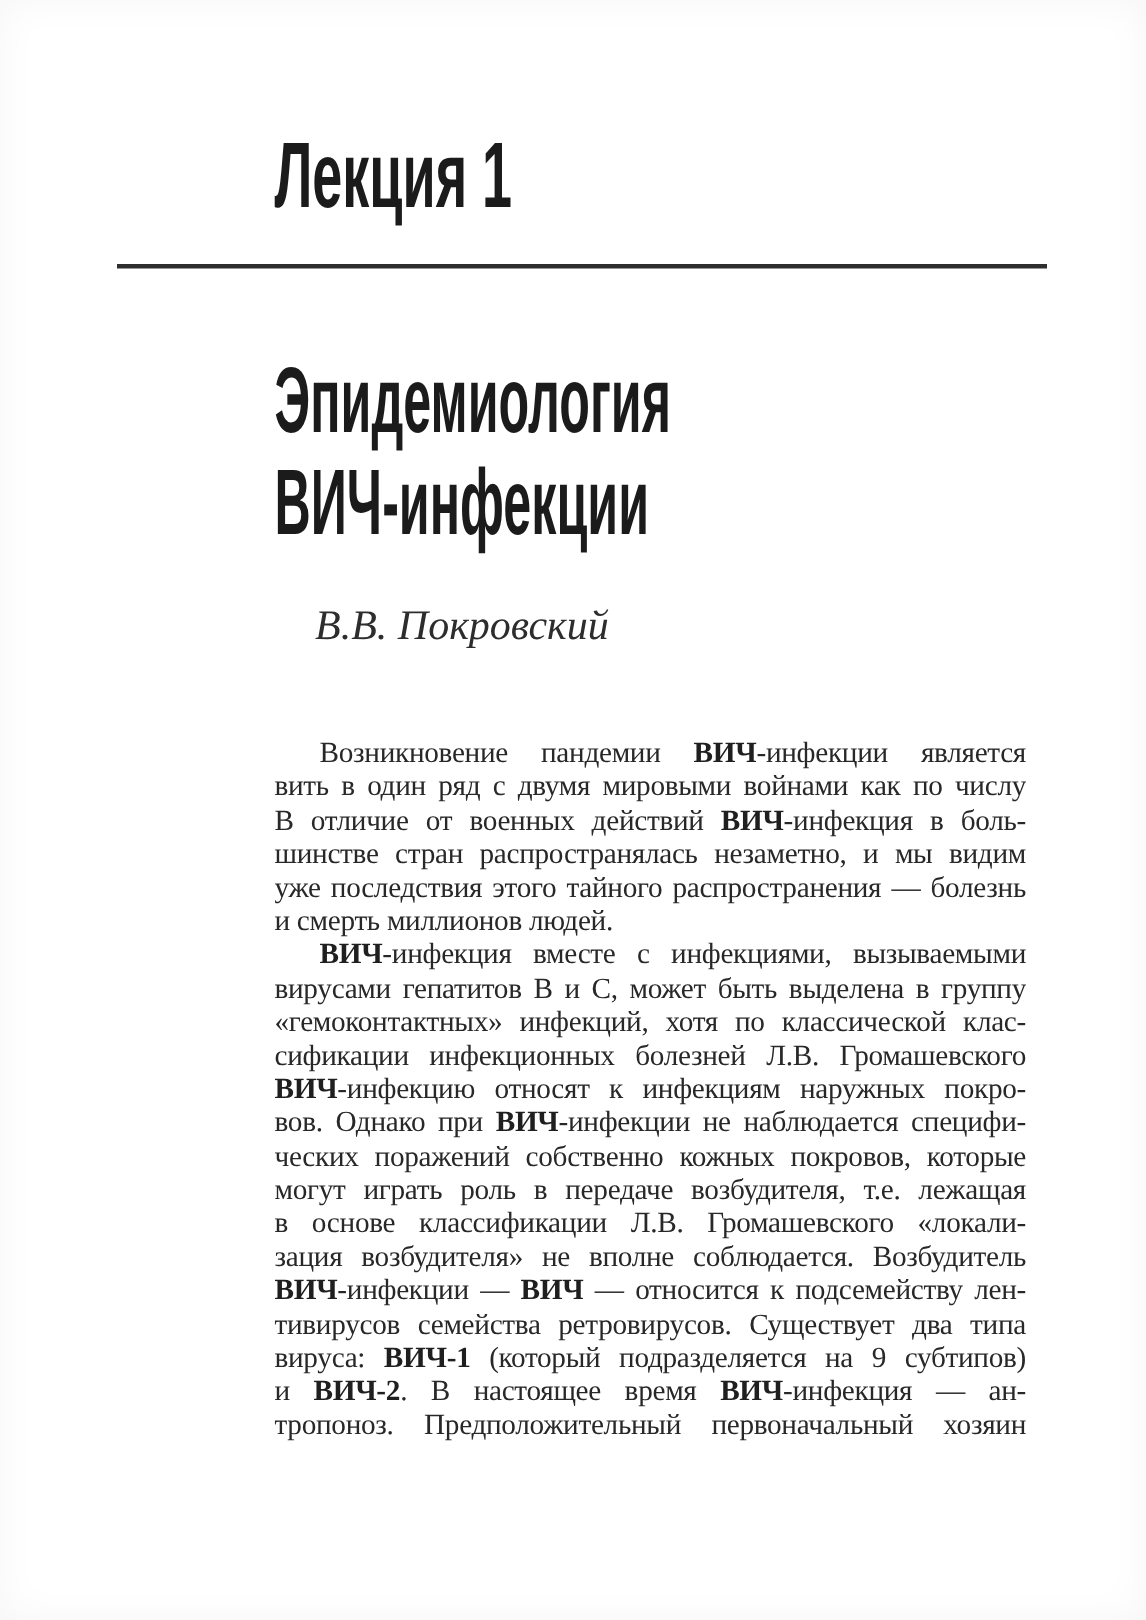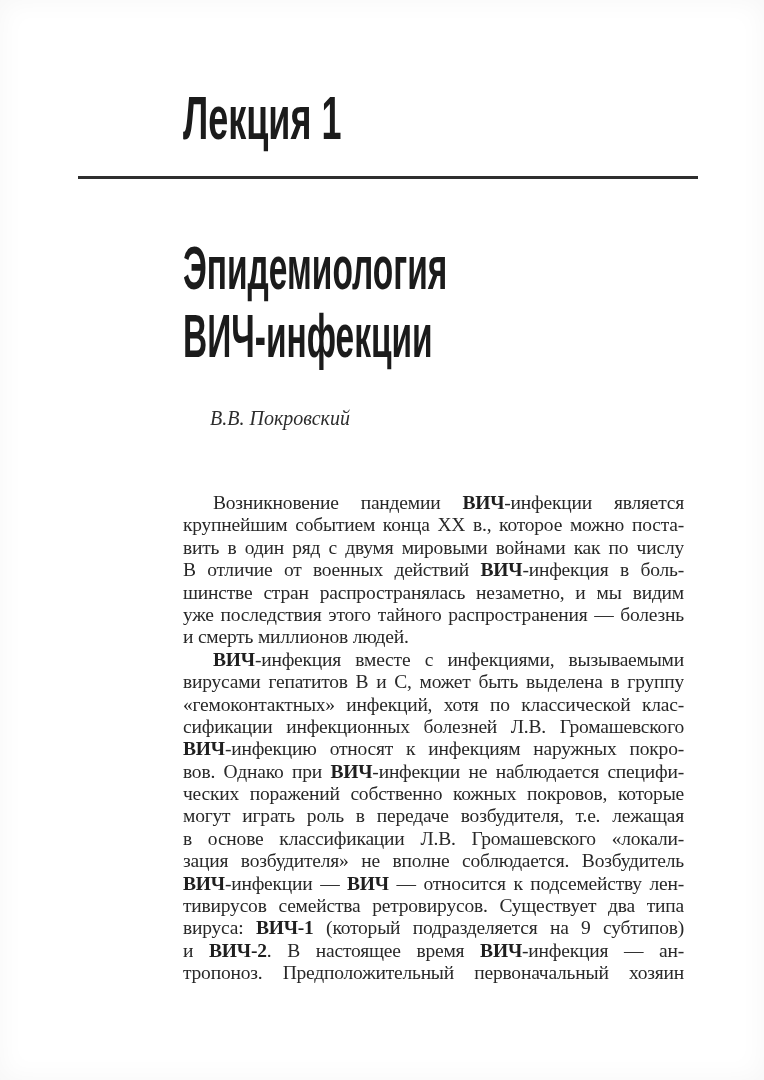--- a/index.html
+++ b/index.html
@@ -45,21 +45,21 @@
     transform: scaleX(0.54);
     transform-origin: 0 0;
     white-space: nowrap;
   }
   .author-line {
     position: absolute;
     left: 210px;
     top: 404px;
     font-family: "Liberation Serif", serif;
     font-style: italic;
-    font-size: 20px;
+    font-size: 28px;
     line-height: 28px;
     color: #2d2d2d;
     white-space: nowrap;
     text-align: center;
   }
   .body-text {
     position: absolute;
     left: 183px;
     top: 492px;
     width: 501px;
@@ -92,21 +92,20 @@
 
   <div class="chapter-title">
     <div>Эпидемиология</div>
     <div>ВИЧ-инфекции</div>
   </div>
 
   <div class="author-line">В.В. Покровский</div>
 
   <div class="body-text">
       <div class="line indent"><span>Возникновение пандемии </span><b>ВИЧ</b><span>-инфекции является</span></div>
-      <div class="line"><span>крупнейшим событием конца XX в., которое можно поста-</span></div>
       <div class="line"><span>вить в один ряд с двумя мировыми войнами как по числу</span></div>
       <div class="line"><span>В отличие от военных действий </span><b>ВИЧ</b><span>-инфекция в боль-</span></div>
       <div class="line"><span>шинстве стран распространялась незаметно, и мы видим</span></div>
       <div class="line"><span>уже последствия этого тайного распространения — болезнь</span></div>
       <div class="line flush"><span>и смерть миллионов людей.</span></div>
       <div class="line indent"><b>ВИЧ</b><span>-инфекция вместе с инфекциями, вызываемыми</span></div>
       <div class="line"><span>вирусами гепатитов B и C, может быть выделена в группу</span></div>
       <div class="line"><span>«гемоконтактных» инфекций, хотя по классической клас-</span></div>
       <div class="line"><span>сификации инфекционных болезней Л.В. Громашевского</span></div>
       <div class="line"><b>ВИЧ</b><span>-инфекцию относят к инфекциям наружных покро-</span></div>

